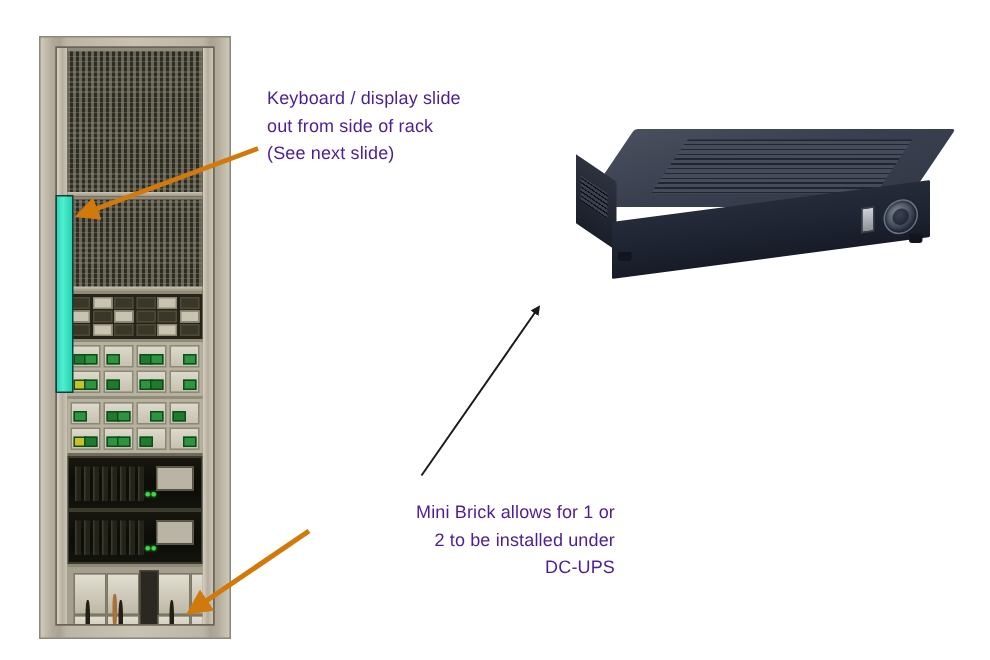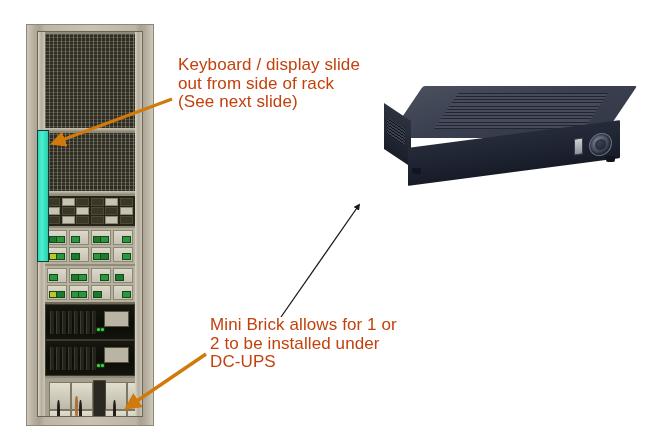--- a/index.html
+++ b/index.html
@@ -8,28 +8,28 @@
     background:#ffffff;
     font-family:"Liberation Sans", sans-serif;
     overflow:hidden;
     position:relative;
   }
   .slide{position:absolute;inset:0;background:#fff;}
 
   
   .caption{
     position:absolute;
-    color:#c2410c;
-    font-size:17px;
+    color:#4c1d95;
+    font-size:12px;
     line-height:18.5px;
     white-space:pre-line;
     letter-spacing:.1px;
   }
   #caption-keyboard{left:178px;top:56px;width:185px;}
-  #caption-minibrick{left:210px;top:316px;width:200px;}
+  #caption-minibrick{left:210px;top:332px;width:200px;text-align:right;}
 
   
   #rack-photo{
     position:absolute;left:26px;top:24px;width:128px;height:402px;
     background:#b9b2a2;
     box-shadow:0 0 0 0 #fff;
   }
   
   .rack-frame{
     position:absolute;inset:0;

